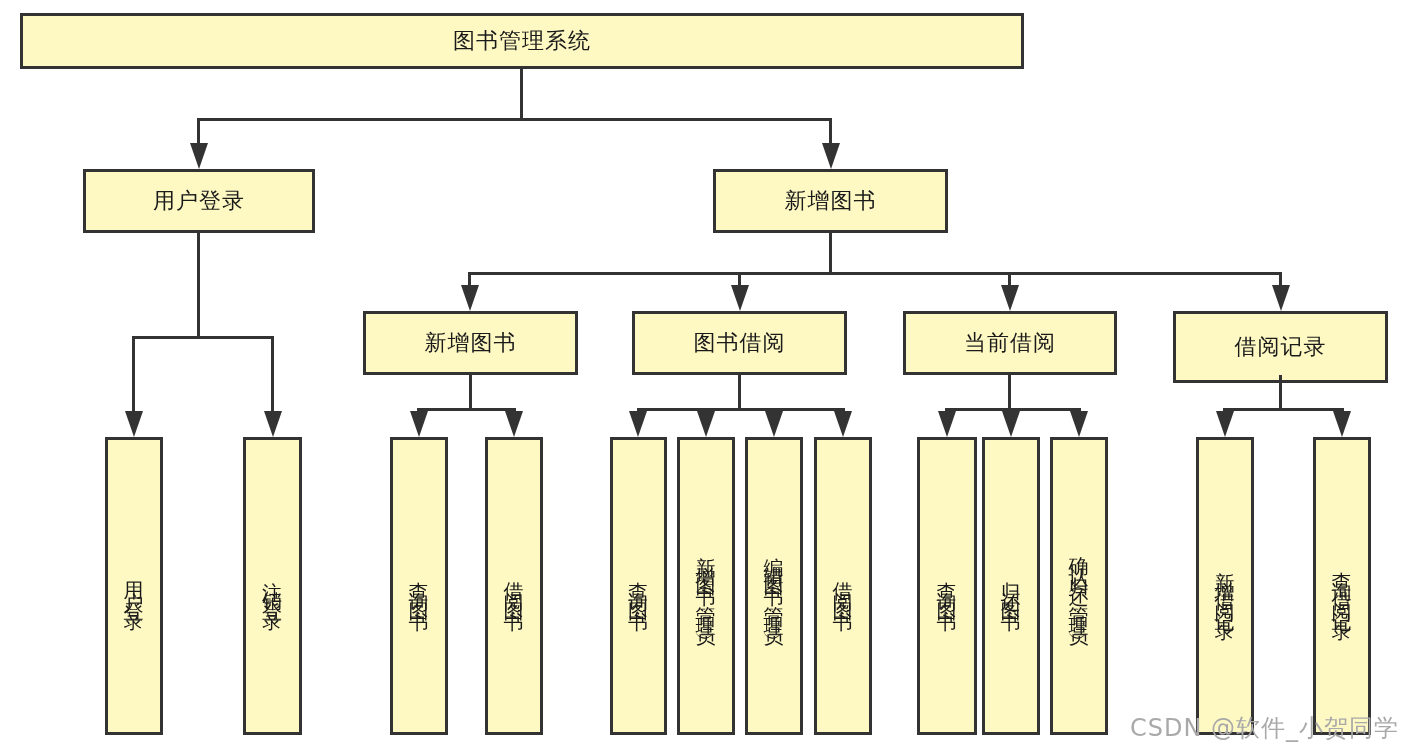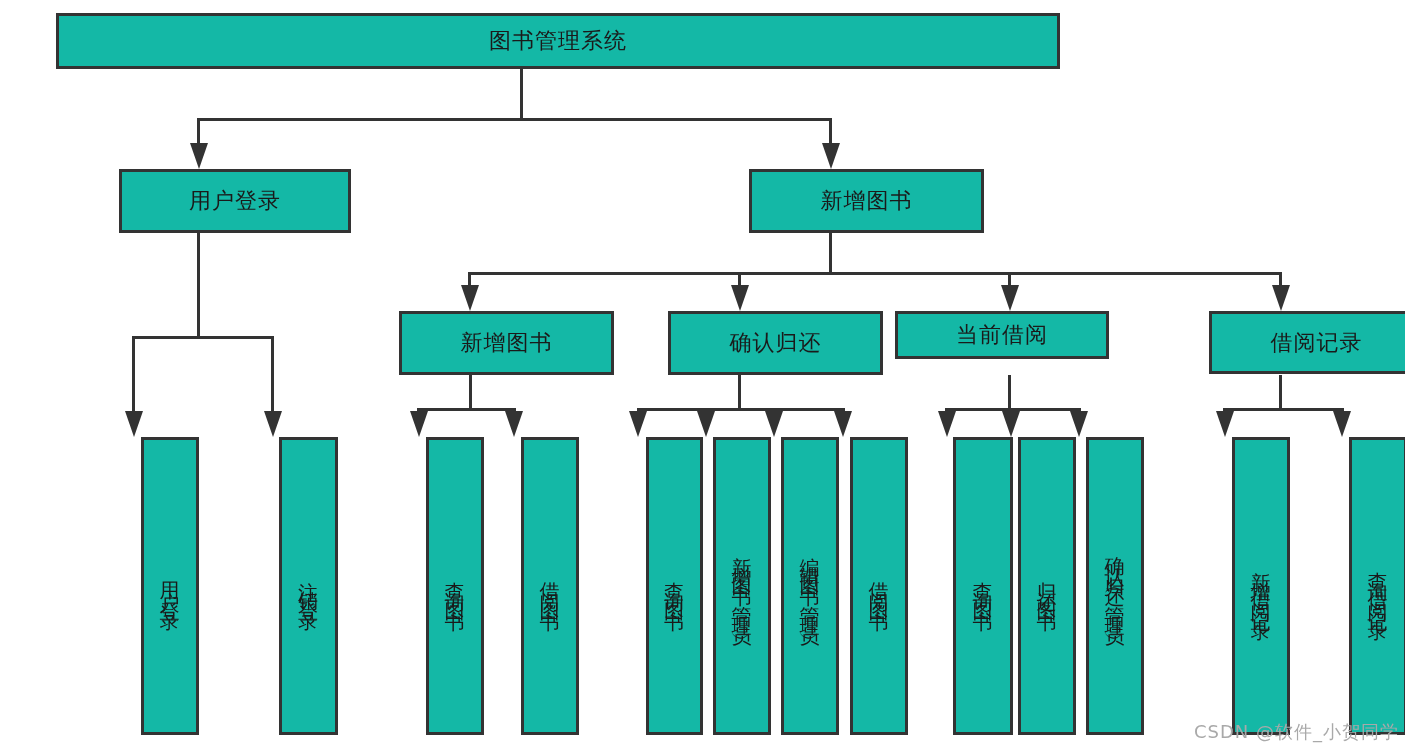--- a/index.html
+++ b/index.html
@@ -1,37 +1,37 @@
 <!DOCTYPE html>
 <html><head>
 <meta charset="utf-8">
 <style>
   html,body{margin:0;padding:0;background:#ffffff;}
   .canvas{
     position:relative;width:1405px;height:747px;background:#ffffff;
     font-family:"DejaVu Sans","Liberation Sans",sans-serif;overflow:hidden;color:#1a1a1a;
   }
   .box{
-    position:absolute;background:#14b8a6;border:3px solid #333333;box-sizing:border-box;
-    display:flex;align-items:center;justify-content:center;margin-left:36px;
+    position:absolute;background:#fef9c3;border:3px solid #333333;box-sizing:border-box;
+    display:flex;align-items:center;justify-content:center;
   }
   .hbox{font-size:22px;letter-spacing:1px;}
   .vbox .label{
     writing-mode:vertical-rl;text-orientation:mixed;
     font-size:20px;letter-spacing:10px;line-height:1;white-space:nowrap;
   }
   .vline{position:absolute;width:3px;background:#333333;}
   .hline{position:absolute;height:3px;background:#333333;}
   .arrow{
     position:absolute;width:0;height:0;
     border-left:9px solid transparent;border-right:9px solid transparent;
     border-top:26px solid #333333;
   }
   .watermark{
-    position:absolute;right:6px;bottom:3px;font-size:18px;color:#a9a9a9;letter-spacing:1px;margin-left:24px;
+    position:absolute;right:6px;bottom:3px;font-size:24px;color:#a9a9a9;letter-spacing:1px;margin-left:24px;
   }
 </style>
 </head>
 <body>
 
 <div class="canvas">
 
   <div class="box hbox" style="left:20px;top:13px;width:1004px;height:56px">
     <span class="label">图书管理系统</span>
   </div>
@@ -65,26 +65,26 @@
   <div class="arrow" style="left:731px;top:285px"></div>
   <div class="vline" style="left:1008px;top:272px;height:16px"></div>
   <div class="arrow" style="left:1001px;top:285px"></div>
   <div class="vline" style="left:1279px;top:272px;height:16px"></div>
   <div class="arrow" style="left:1272px;top:285px"></div>
 
   <div class="box hbox" style="left:363px;top:311px;width:215px;height:64px">
     <span class="label">新增图书</span>
   </div>
   <div class="box hbox" style="left:632px;top:311px;width:215px;height:64px">
-    <span class="label">确认归还</span>
+    <span class="label">图书借阅</span>
   </div>
-  <div class="box hbox" style="left:859px;top:311px;width:214px;height:48px">
+  <div class="box hbox" style="left:903px;top:311px;width:214px;height:64px">
     <span class="label">当前借阅</span>
   </div>
-  <div class="box hbox" style="left:1173px;top:311px;width:215px;height:63px">
+  <div class="box hbox" style="left:1173px;top:311px;width:215px;height:72px">
     <span class="label">借阅记录</span>
   </div>
 
   <div class="vline" style="left:469px;top:375px;height:36px"></div>
   <div class="hline" style="left:417px;top:408px;width:99px"></div>
   <div class="arrow" style="left:410px;top:411px"></div>
   <div class="arrow" style="left:505px;top:411px"></div>
 
   <div class="vline" style="left:738px;top:375px;height:36px"></div>
   <div class="hline" style="left:637px;top:408px;width:208px"></div>

